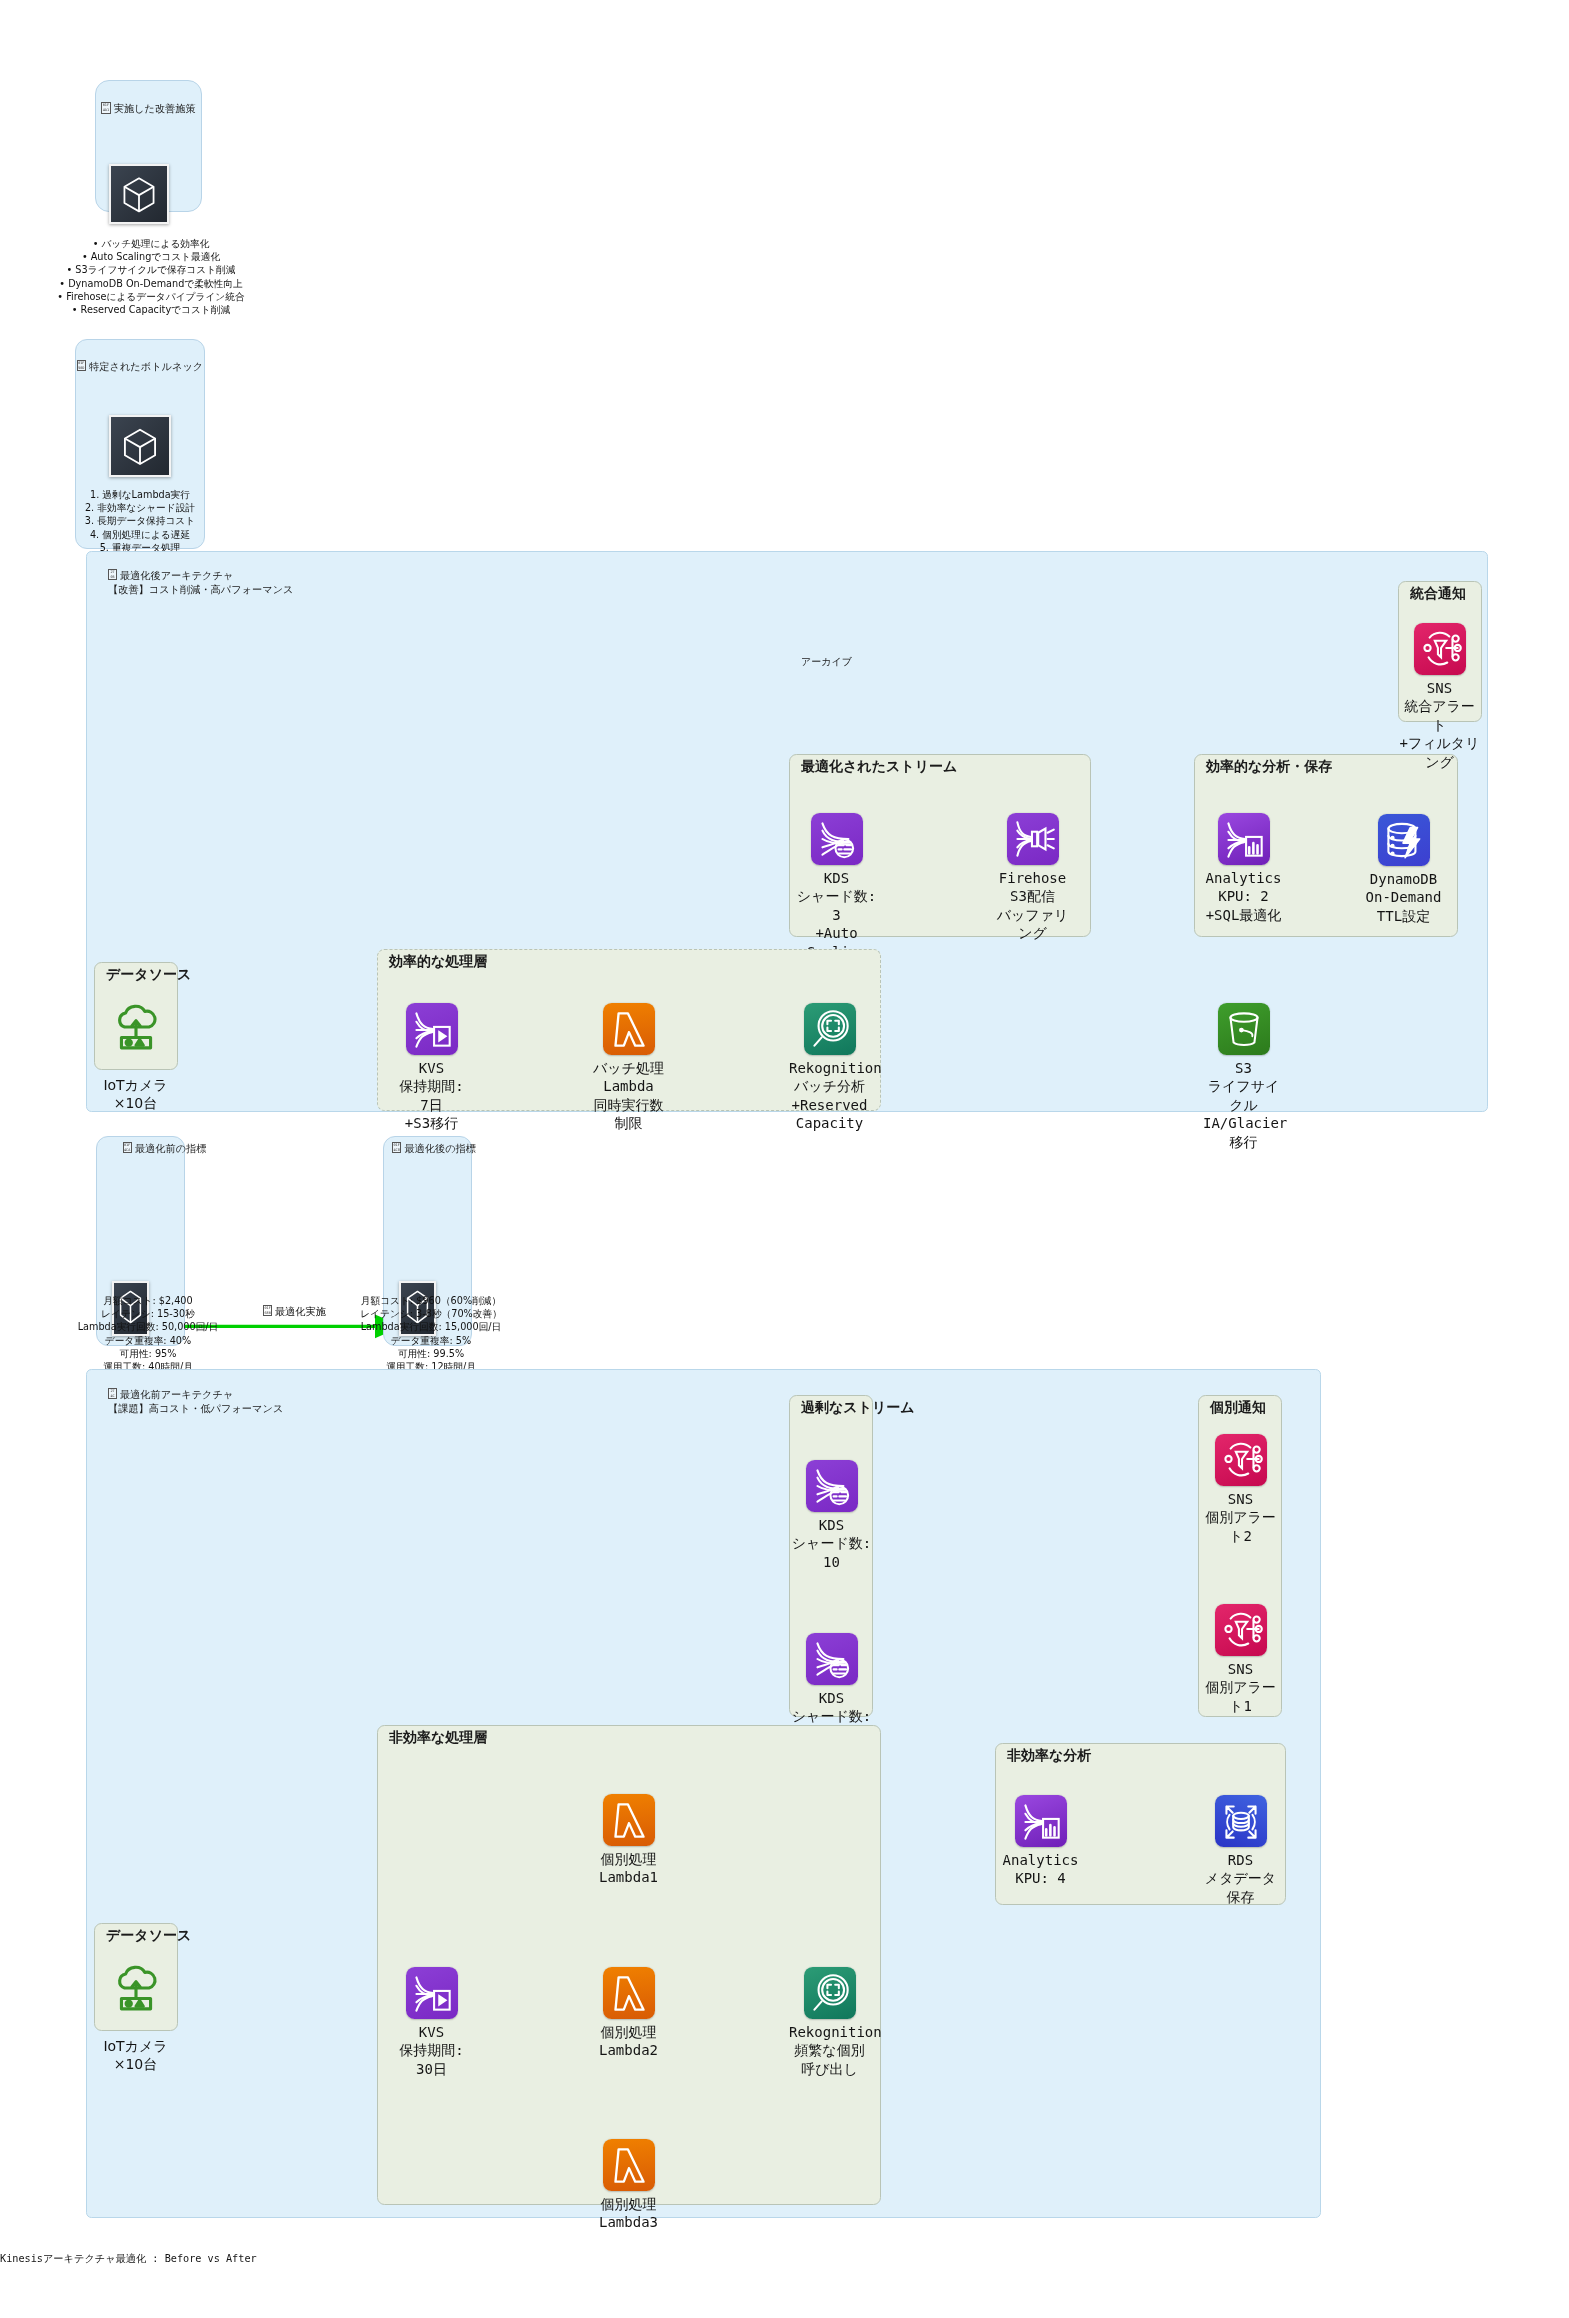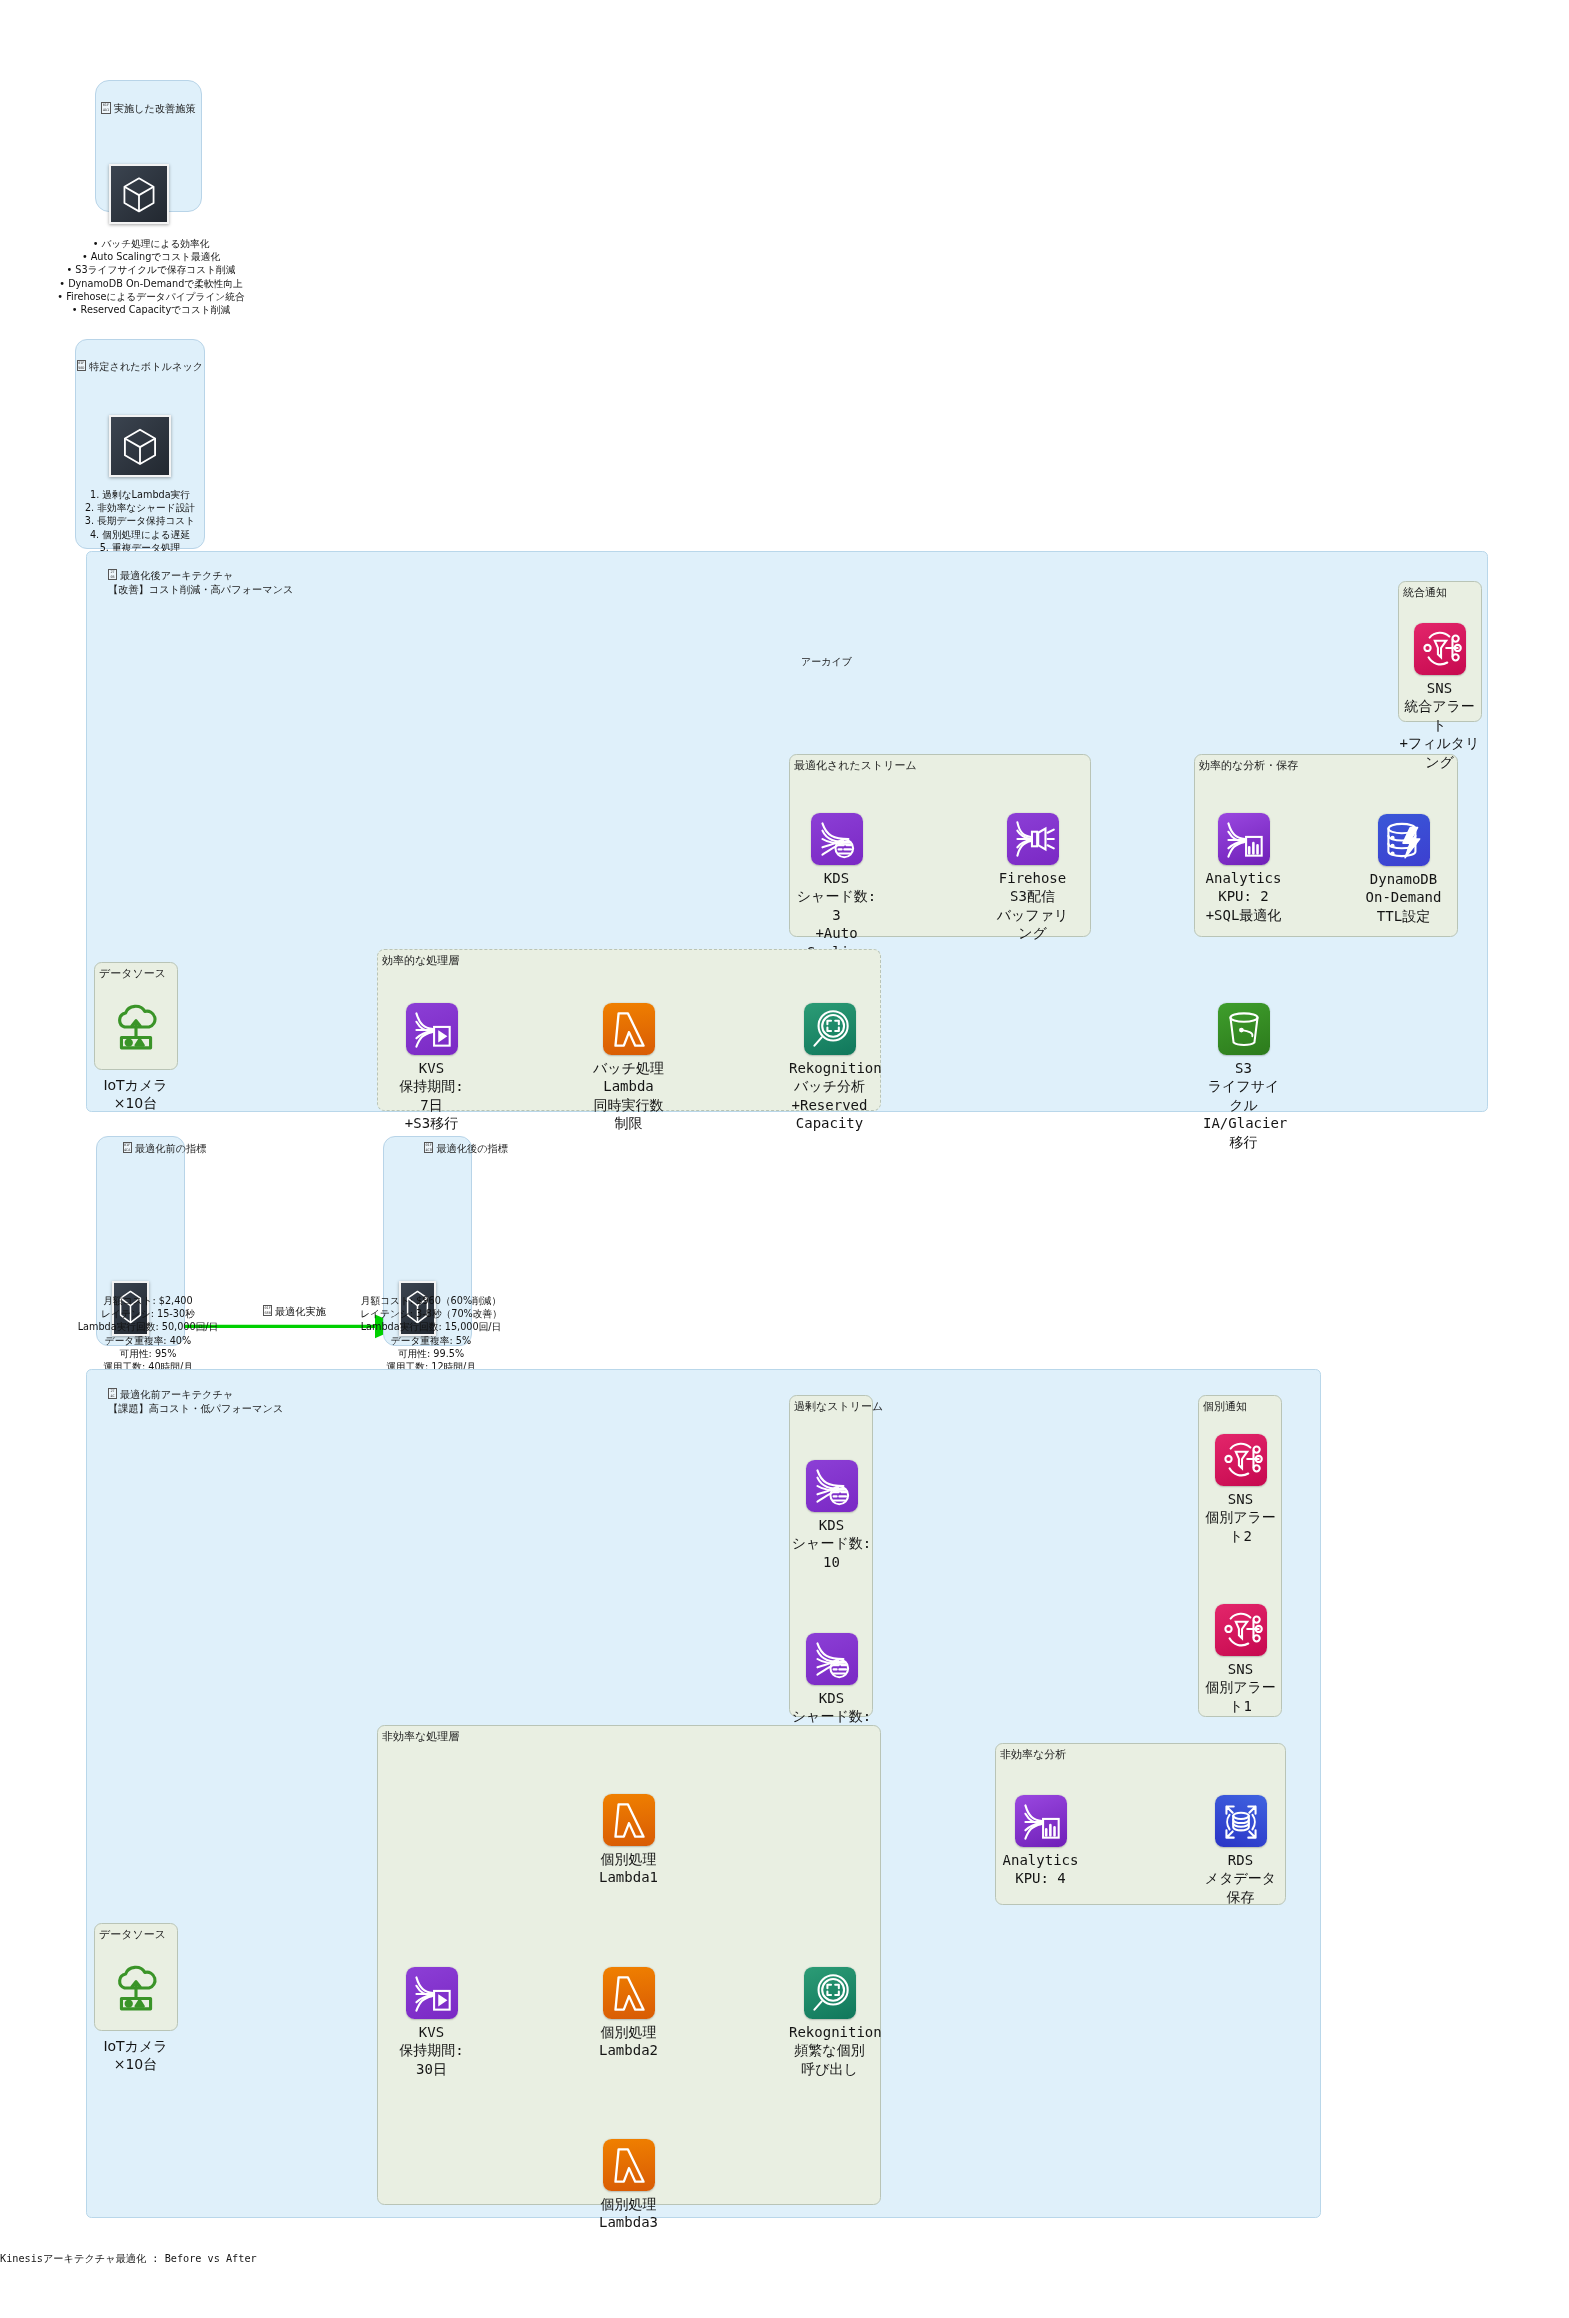--- a/index.html
+++ b/index.html
@@ -46,21 +46,21 @@
     font-family:"DejaVu Sans Mono","Liberation Mono",monospace;color:#333;
     overflow:hidden;background:#eef6fb;
   }
   
   .cluster{
     position:absolute;border:0.5px solid #b9c4b6;border-radius:7.5px;
     background:#e9efe2;box-sizing:border-box;
   }
   .cluster.dashed{border-style:dashed;}
   .cluster-label{
-    position:absolute;left:4px;top:3.2px;font-size:11px;color:#1b1b1b;white-space:nowrap;
+    position:absolute;left:11px;top:3.2px;font-size:14px;color:#1b1b1b;white-space:nowrap;font-weight:bold;
   }
   
   .node{position:absolute;width:81px;}
   .node .ico{
     width:52px;height:52px;margin:0 auto;border-radius:8.6px;position:relative;
     box-shadow:0 0.5px 1.6px rgba(0,0,0,.22);
   }
   .node .ico svg{position:absolute;inset:0;width:100%;height:100%;}
   .node .lbl{
     margin-top:3.8px;text-align:center;font-size:14px;line-height:1.32;
@@ -421,21 +421,21 @@
       </svg>
   </div>
   <div class="note-body" style="left:40px;top:1294px;width:216px;bottom:auto;">月額コスト: $2,400
 レイテンシ: 15-30秒
 Lambda実行回数: 50,000回/日
 データ重複率: 40%
 可用性: 95%
 運用工数: 40時間/月</div>
 
   <div class="note" style="left:383px;top:1136px;width:89px;height:210px;"></div>
-  <div class="note-title" style="left:383px;top:1142px;width:102px;white-space:nowrap;padding-left:32px;">
+  <div class="note-title" style="left:383px;top:1142px;width:102px;white-space:nowrap;">
     <span class="tofu"><div style="line-height: 4.9px;">01F</div><div style="line-height: 4.9px;">4C8</div></span><span>最適化後の指標</span>
   </div>
   <div class="cube" style="left:399px;top:1281px;width:33px;height:51px;">
     <svg viewBox="0 0 70 100">
         <g fill="none" stroke="#ffffff" stroke-width="3.2" stroke-linejoin="round">
       <path d="M35,18 L56,32 L56,68 L35,84 L14,68 L14,32 Z"></path>
           <path d="M14,32 L35,48 L56,32"></path>
           <path d="M35,48 L35,84"></path>
     </g>
       </svg>

